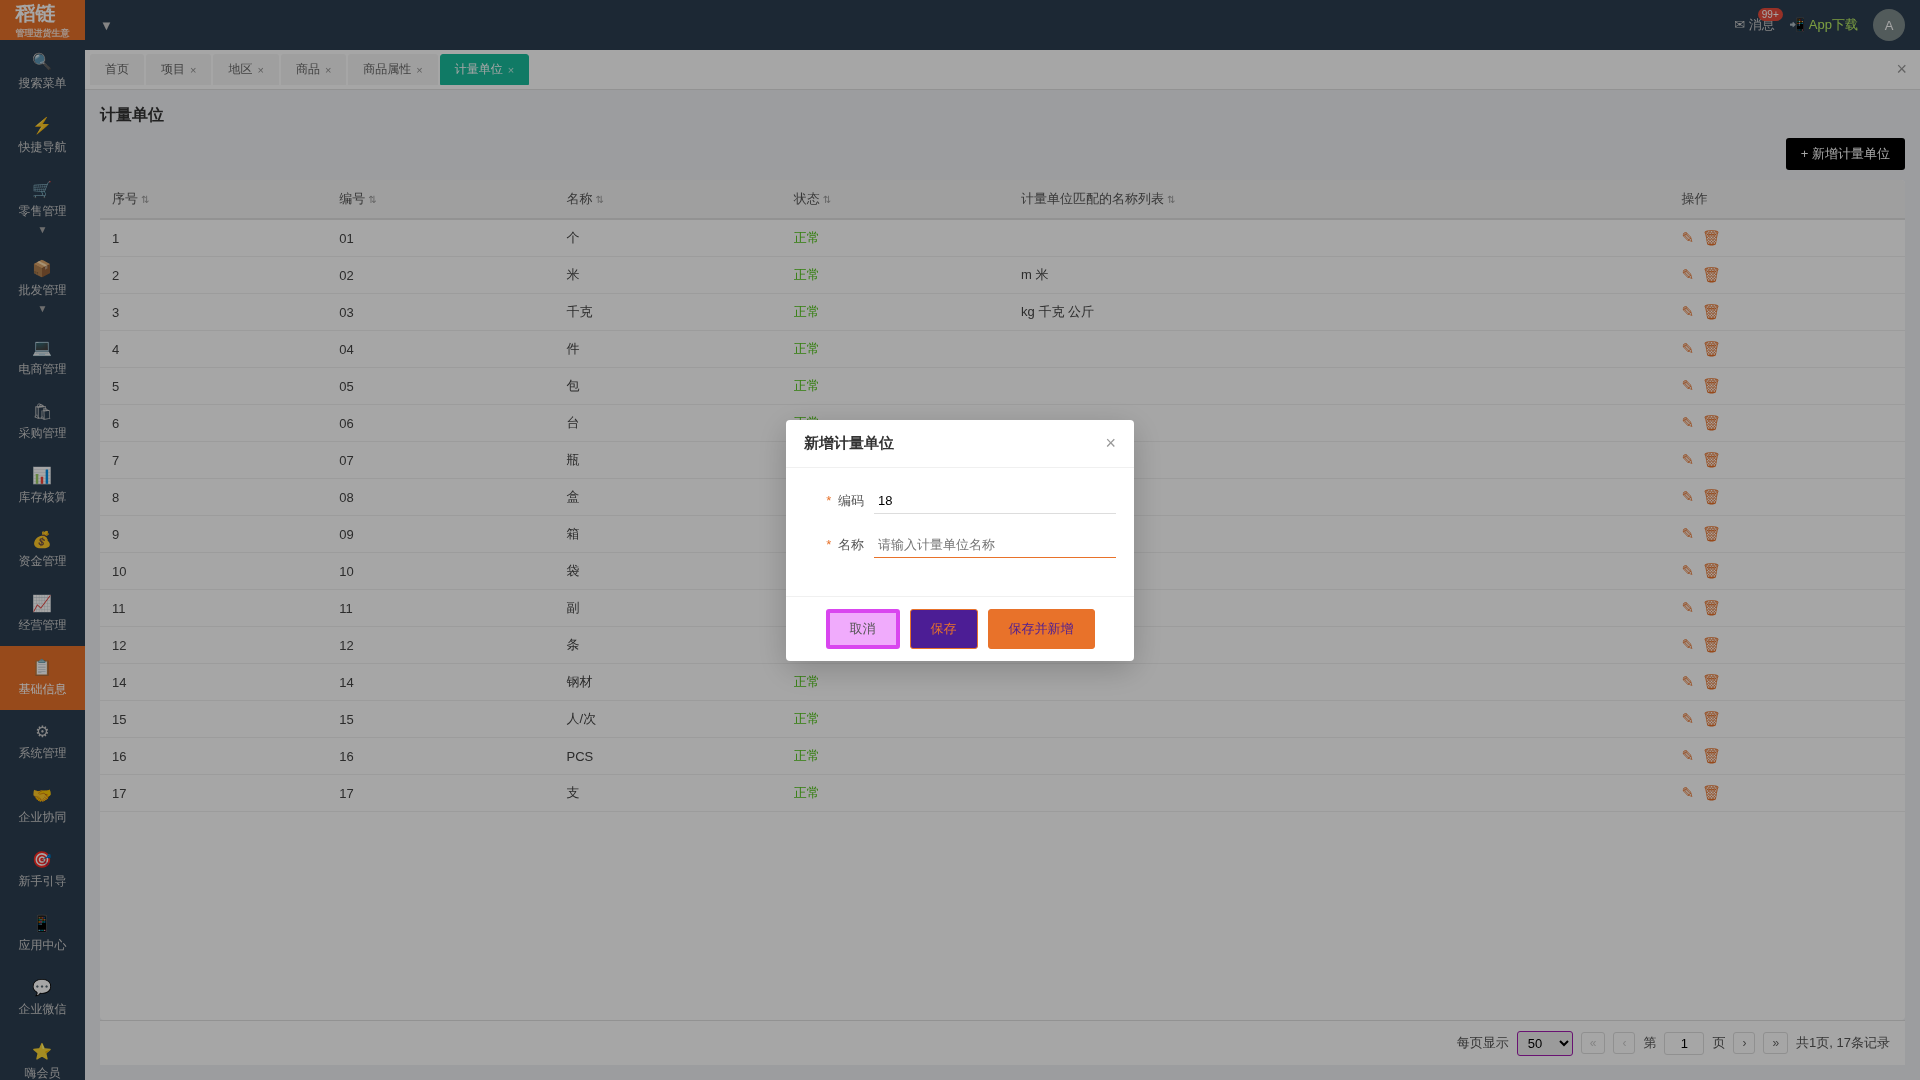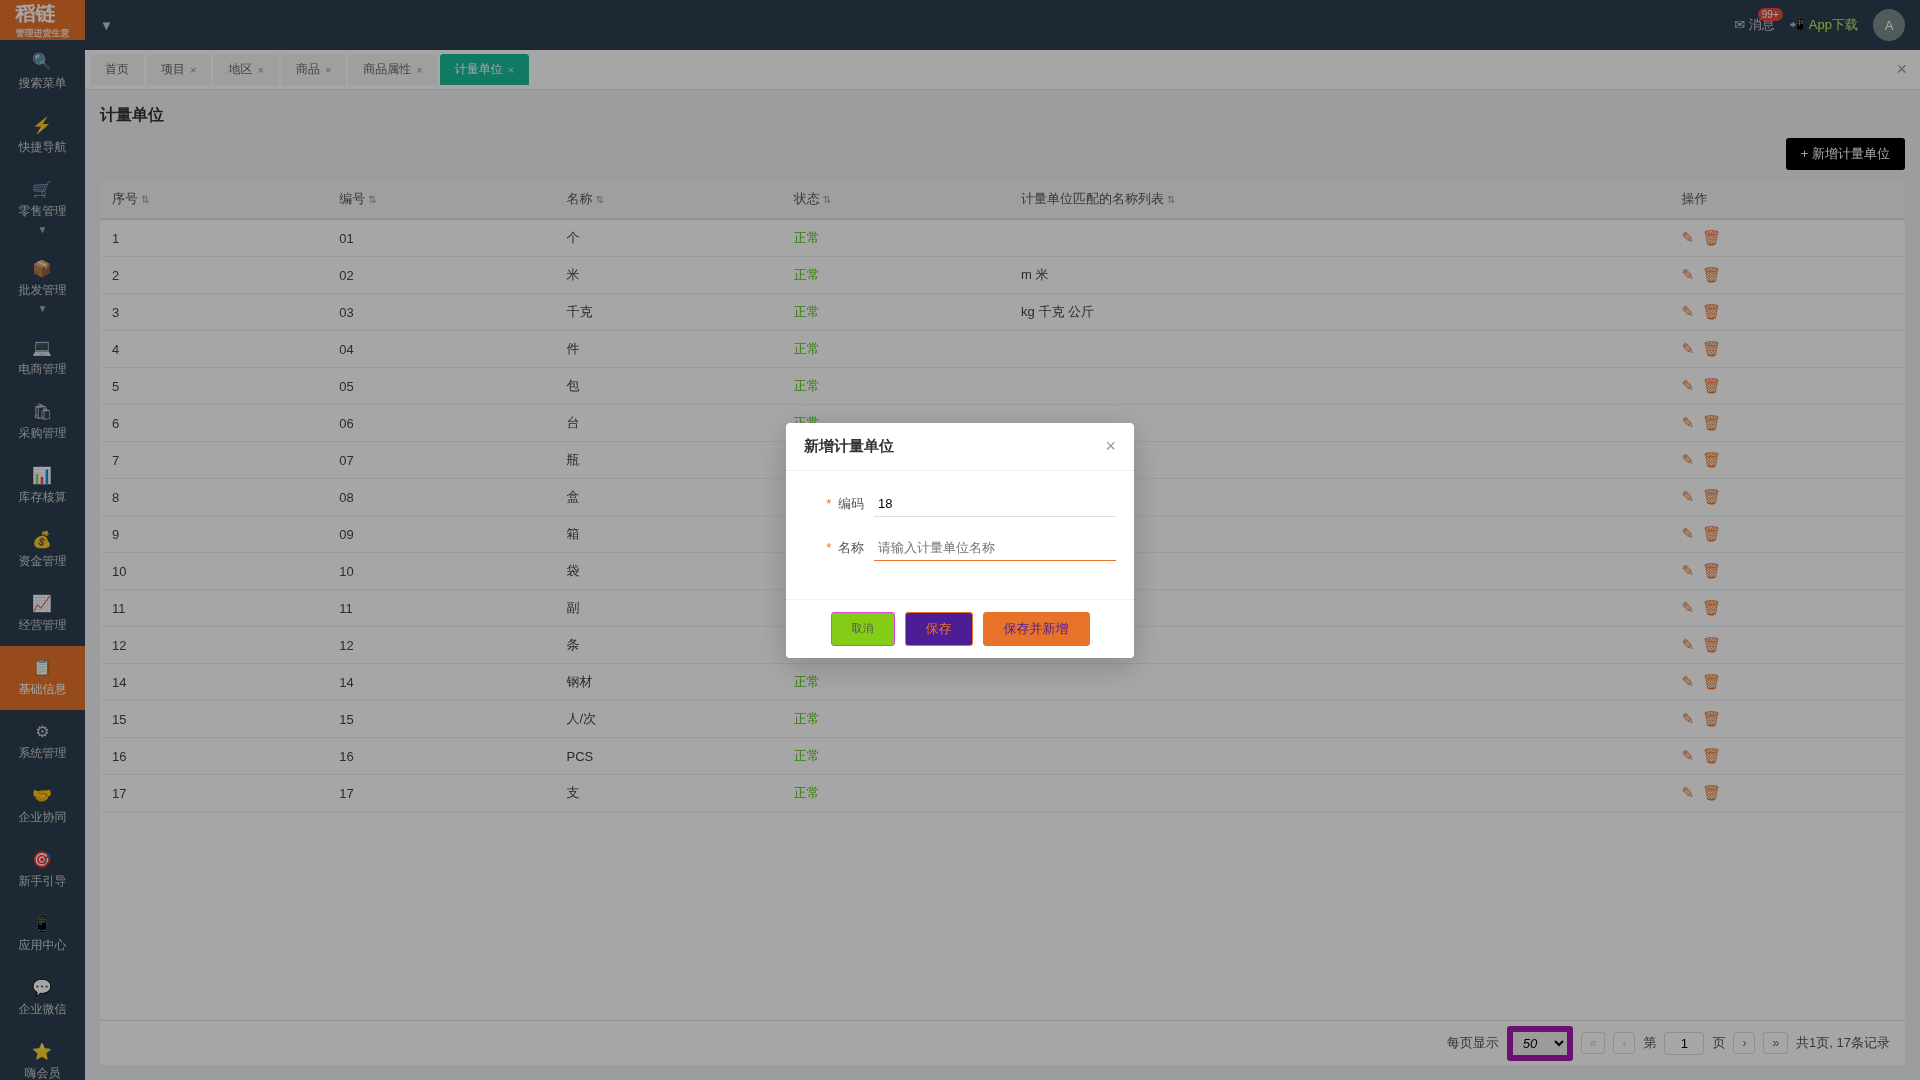--- a/index.html
+++ b/index.html
@@ -45,41 +45,41 @@
     thead th { padding: 10px 12px; text-align: left; font-weight: 500; color: #555; font-size: 13px; }
     tbody tr { border-bottom: 1px solid #f0f0f0; }
     tbody td { padding: 9px 12px; font-size: 13px; color: #444; }
     .status-normal { color: #52c41a; }
     .action-btns { display: flex; gap: 8px; }
     .action-edit { color: #e8722a; cursor: pointer; font-size: 15px; }
     .action-delete { color: #e8722a; cursor: pointer; font-size: 15px; }
 
     
     .pagination { height: 45px; background: white; border-top: 1px solid #e0e0e0; display: flex; align-items: center; justify-content: flex-end; padding: 0 15px; gap: 8px; font-size: 13px; color: #555; flex-shrink: 0; }
-    .page-size-select { border: 6px solid #a21caf; padding: 3px 6px; border-radius: 3px; font-size: 13px; font-style: italic; }
+    .page-size-select { border: 1px solid #a21caf; padding: 3px 6px; border-radius: 3px; font-size: 13px; }
     .page-btn { border: 1px solid #ddd; background: white; padding: 3px 8px; border-radius: 3px; cursor: pointer; color: #666; font-size: 12px; }
     .page-btn:disabled { color: #ccc; cursor: default; }
     .page-input { border: 1px solid #ddd; padding: 3px 6px; border-radius: 3px; width: 40px; text-align: center; font-size: 13px; }
 
     
     .overlay { position: fixed; top: 0; left: 0; width: 1920px; height: 1080px; background: rgba(0,0,0,0.35); z-index: 100; display: flex; align-items: center; justify-content: center; }
 
     
     .modal { background: white; border-radius: 4px; width: 348px; box-shadow: 0 8px 32px rgba(0,0,0,0.2); z-index: 101; }
     .modal-header { padding: 14px 18px; border-bottom: 1px solid #f0f0f0; display: flex; align-items: center; justify-content: space-between; }
     .modal-title { font-size: 15px; font-weight: bold; color: #333; }
     .modal-close { cursor: pointer; color: #999; font-size: 18px; line-height: 1; }
     .modal-body { padding: 20px 18px; }
     .form-row { display: flex; align-items: center; margin-bottom: 18px; }
     .form-label { width: 60px; text-align: right; margin-right: 10px; font-size: 13px; color: #555; }
     .required-mark { color: #e8722a; margin-right: 3px; }
     .form-input { flex: 1; border: none; border-bottom: 1px solid #ddd; padding: 5px 4px; font-size: 13px; outline: none; }
     .form-input.active-input { border-bottom-color: #e8722a; }
     .modal-footer { padding: 12px 18px; display: flex; justify-content: center; gap: 10px; border-top: 1px solid #f0f0f0; }
-    .btn-cancel { background: #84cc16; border: 1px solid #d946ef; color: #555; padding: 7px 20px; border-radius: 3px; cursor: pointer; font-size: 11px; }
+    .btn-cancel { background: #f0abfc; border: 4px solid #d946ef; color: #555; padding: 7px 20px; border-radius: 3px; cursor: pointer; font-size: 13px; }
     .btn-save { background: #4c1d95; border: 1px solid #e8722a; color: #e8722a; padding: 7px 20px; border-radius: 3px; cursor: pointer; font-size: 13px; }
     .btn-save-new { background: #e8722a; border: 1px solid #e8722a; color: #4c1d95; padding: 7px 20px; border-radius: 3px; cursor: pointer; font-size: 13px; }
 
     th .sort-arrows { font-size: 10px; color: #999; margin-left: 3px; }
   </style>
 </head>
 <body>
 
 <div class="sidebar">
   <div class="sidebar-logo">

